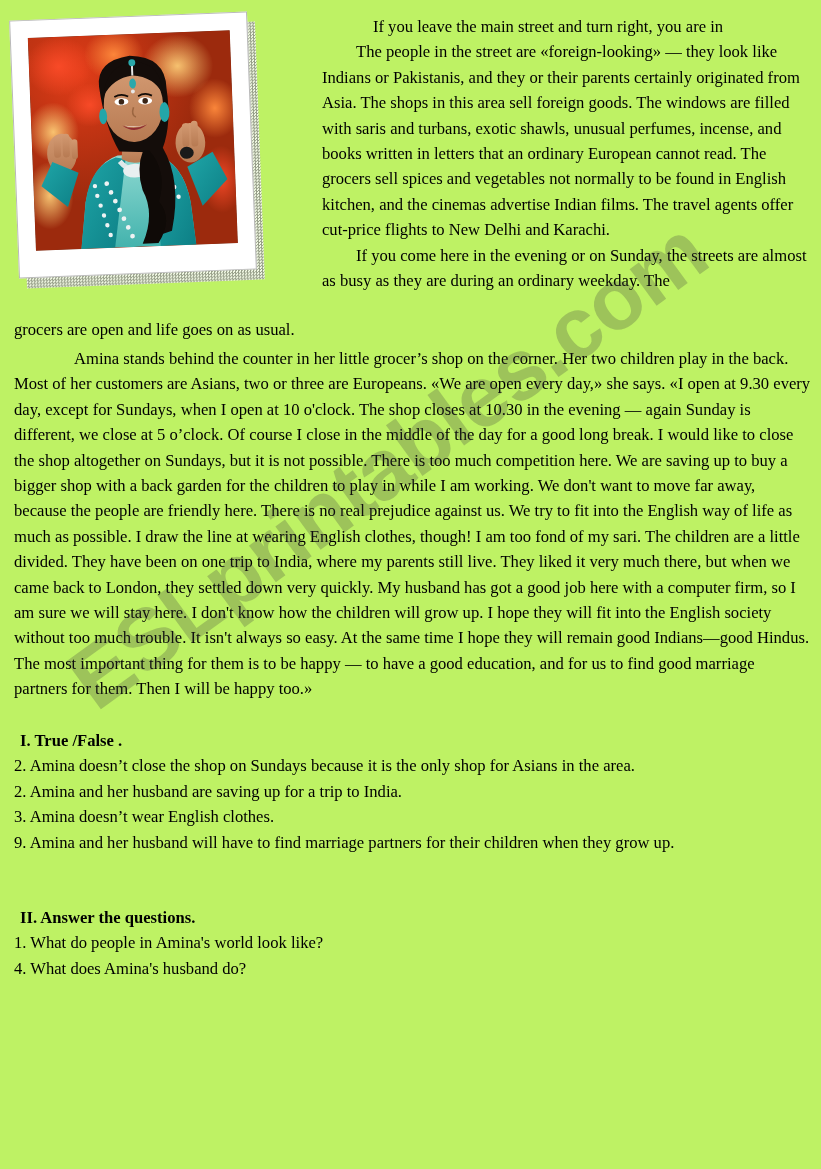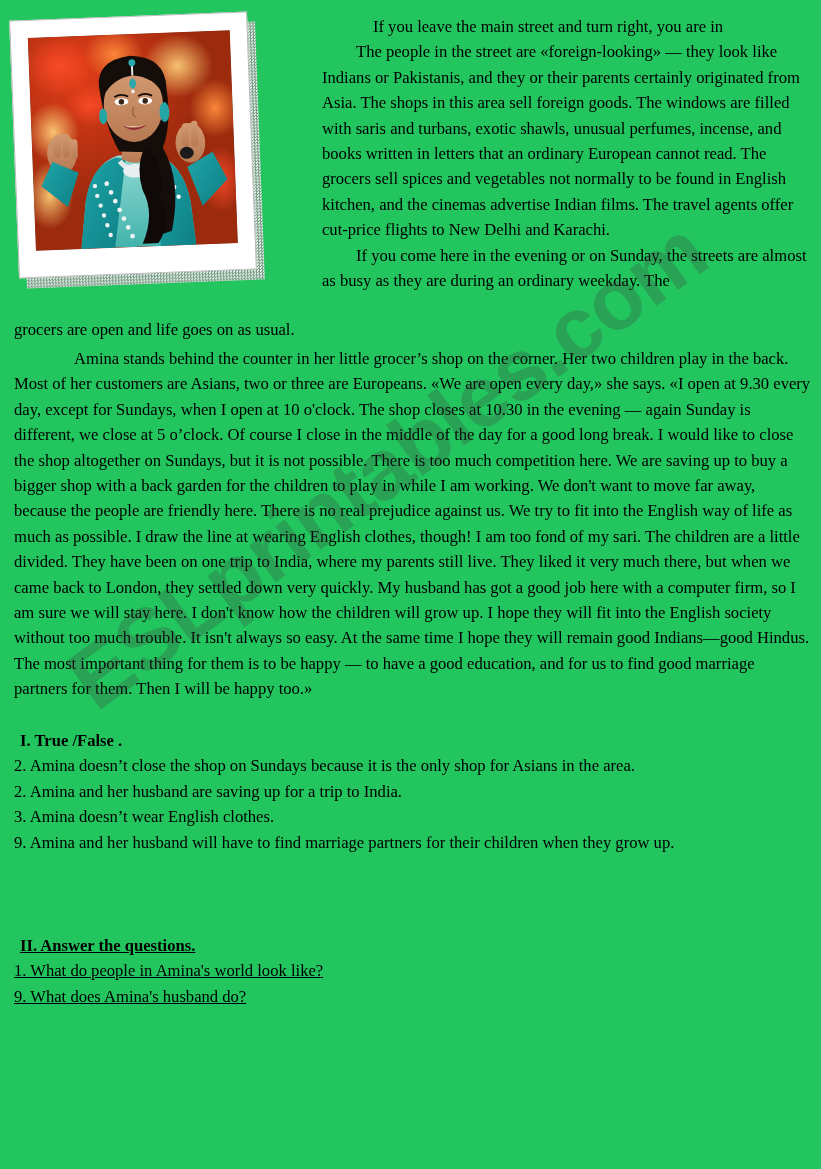--- a/index.html
+++ b/index.html
@@ -8,21 +8,21 @@
     background: #ffffff;
   }
   body {
     font-family: "Liberation Serif", "DejaVu Serif", serif;
     color: #000000;
   }
   #page {
     position: relative;
     width: 821px;
     height: 1169px;
-    background: #22c55e;
+    background: #bef264;
     overflow: hidden;
   }
 
   
   #watermark {
     position: absolute;
     left: 50px;
     top: 300px;
     width: 760px;
     height: 560px;
@@ -111,21 +111,21 @@
     z-index: 3;
   }
   #tail-line { top: 317px; }
   #body-para {
     top: 346px;
     text-indent: 60px;
     text-align: left;
   }
 
   #exercise-1 { top: 728px; }
-  #exercise-2 { top: 933px; text-decoration: underline; }
+  #exercise-2 { top: 905px; }
 
   .section-head {
     font-weight: bold;
     margin: 0 0 0 6px;
     font-size: 16.6px;
     line-height: 25.4px;
   }
   .q-item {
     margin: 0;
     font-size: 16.6px;
@@ -273,20 +273,20 @@
     <div class="section-head">I.  True /False .</div>
     <div class="q-item">2.  Amina doesn’t close the shop on Sundays because it is the only shop for Asians in the area.</div>
     <div class="q-item">2.  Amina and her husband are saving up for a trip to India.</div>
     <div class="q-item">3.  Amina doesn’t wear English clothes.</div>
     <div class="q-item">9.  Amina and her husband will have to find marriage partners for their children when they grow up.</div>
   </div>
 
   <div class="flow" id="exercise-2">
     <div class="section-head">II.  Answer the questions.</div>
     <div class="q-item">1.  What do people in Amina's world look like?</div>
-    <div class="q-item">9.  What does Amina's husband do?</div>
+    <div class="q-item">4.  What does Amina's husband do?</div>
   </div>
 
   <div id="watermark">
     <div class="wm-text">ESLprintables.com</div>
   </div>
 
 </div>
 
 </body></html>

